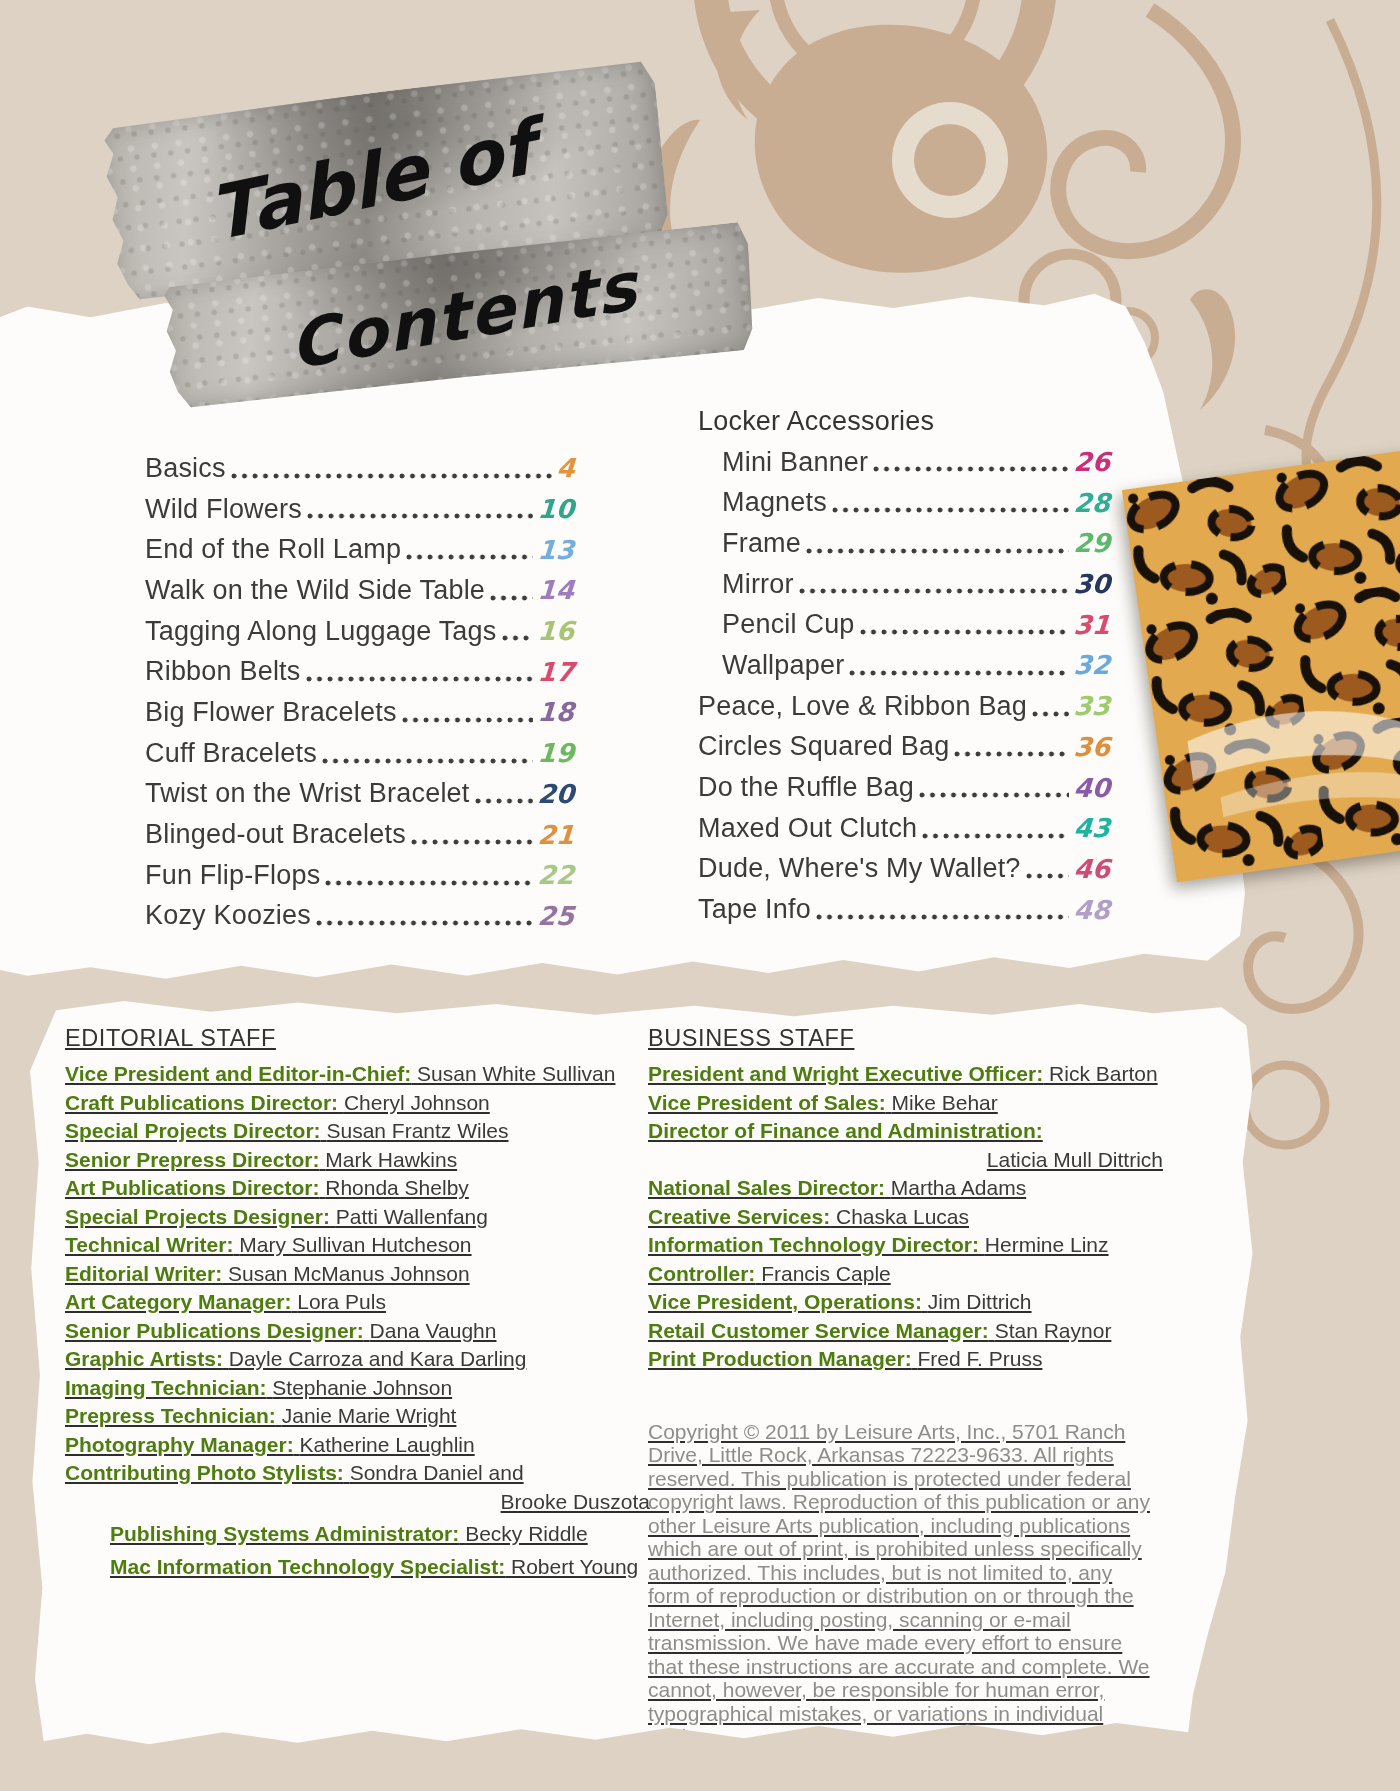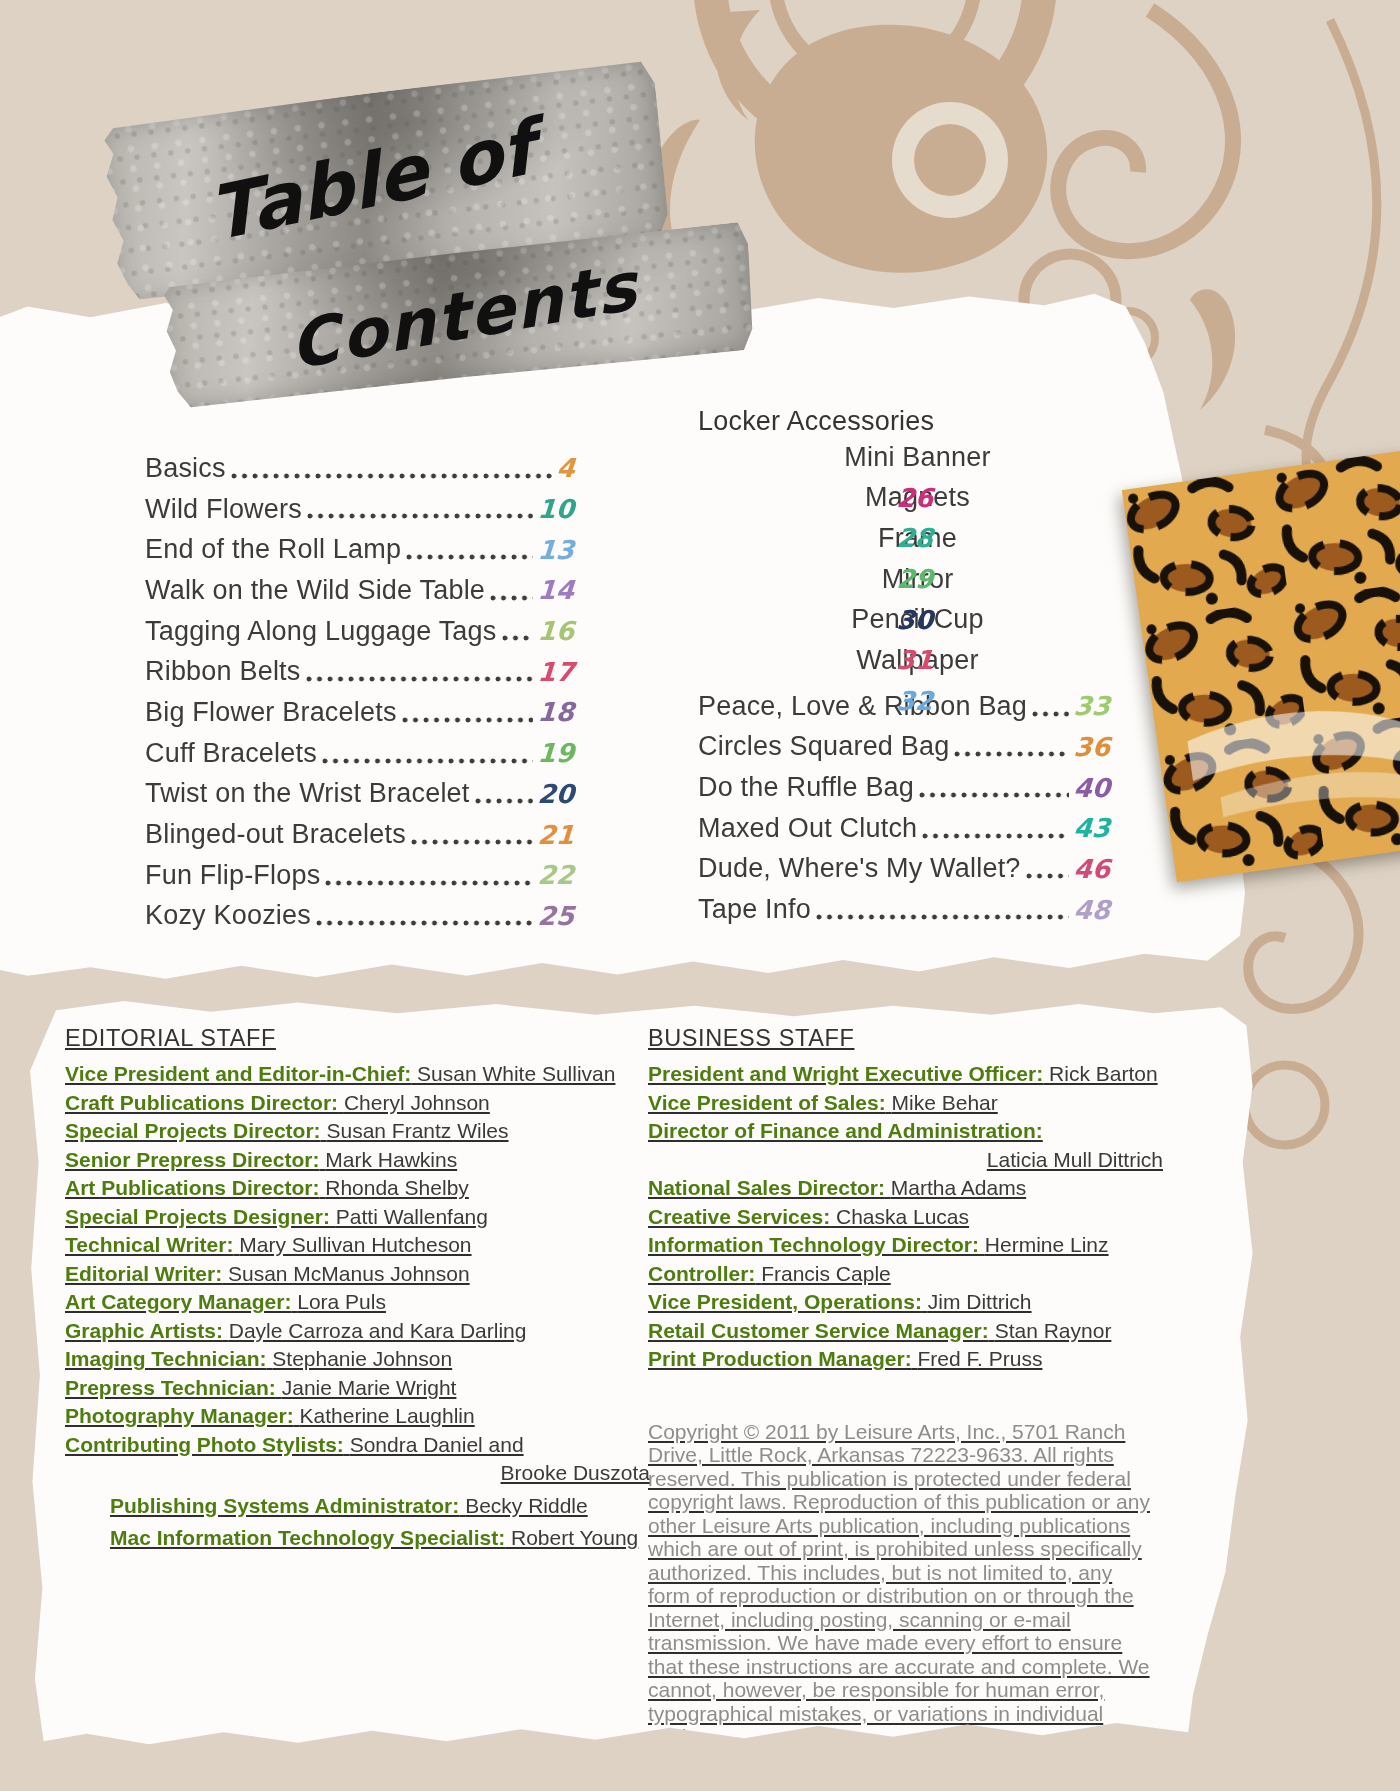--- a/index.html
+++ b/index.html
@@ -39,21 +39,21 @@
   
   .leopard{position:absolute;left:1148px;top:468px;width:290px;height:396px;z-index:3;
     transform:rotate(-8deg);filter:drop-shadow(-4px 6px 8px rgba(60,50,40,.45));}
 
   
   .toc-col{position:absolute;display:flex;flex-direction:column;}
   .toc-col-left{left:155px;top:170px;width:432px;}
   .toc-col-right{left:708px;top:123px;width:415px;}
   .toc-row{height:40.7px;display:flex;align-items:center;
     font-size:27px;color:#3b3b3b;letter-spacing:.2px;}
-  .toc-row.indent{padding-left:24px;flex-direction:column;}
+  .toc-row.indent{padding-left:24px;}
   .toc-label{white-space:nowrap;}
   .toc-header-row .toc-label{color:#333;}
   .toc-dots{flex:1;min-width:14px;align-self:flex-end;height:6px;margin:0 7px 10px 5px;
     background-image:radial-gradient(circle at 3px 3px,#3c3c3c 2.1px,rgba(0,0,0,0) 2.8px);
     background-size:10.5px 6px;background-repeat:repeat-x;}
   .toc-num{font-family:"DejaVu Sans",sans-serif;font-style:italic;font-weight:700;
     font-size:26px;transform:skewX(-7deg);white-space:nowrap;}
 
   
   .staff-col{position:absolute;color:#2e2e2e;text-decoration:underline;}
@@ -269,20 +269,21 @@
       <div class="staff-title">EDITORIAL STAFF</div>
       <div class="staff-entry"><span class="role">Vice President and Editor-in-Chief:</span> <span class="name">Susan White Sullivan</span></div>
       <div class="staff-entry"><span class="role">Craft Publications Director:</span> <span class="name">Cheryl Johnson</span></div>
       <div class="staff-entry"><span class="role">Special Projects Director:</span> <span class="name">Susan Frantz Wiles</span></div>
       <div class="staff-entry"><span class="role">Senior Prepress Director:</span> <span class="name">Mark Hawkins</span></div>
       <div class="staff-entry"><span class="role">Art Publications Director:</span> <span class="name">Rhonda Shelby</span></div>
       <div class="staff-entry"><span class="role">Special Projects Designer:</span> <span class="name">Patti Wallenfang</span></div>
       <div class="staff-entry"><span class="role">Technical Writer:</span> <span class="name">Mary Sullivan Hutcheson</span></div>
       <div class="staff-entry"><span class="role">Editorial Writer:</span> <span class="name">Susan McManus Johnson</span></div>
       <div class="staff-entry"><span class="role">Art Category Manager:</span> <span class="name">Lora Puls</span></div>
+      <div class="staff-entry"><span class="role">Senior Publications Designer:</span> <span class="name">Dana Vaughn</span></div>
       <div class="staff-entry"><span class="role">Graphic Artists:</span> <span class="name">Dayle Carroza and Kara Darling</span></div>
       <div class="staff-entry"><span class="role">Imaging Technician:</span> <span class="name">Stephanie Johnson</span></div>
       <div class="staff-entry"><span class="role">Prepress Technician:</span> <span class="name">Janie Marie Wright</span></div>
       <div class="staff-entry"><span class="role">Photography Manager:</span> <span class="name">Katherine Laughlin</span></div>
       <div class="staff-entry"><span class="role">Contributing Photo Stylists:</span> <span class="name">Sondra Daniel and</span><span class="name2">Brooke Duszota</span></div>
       <div class="staff-entry gap-above"><span class="role">Publishing Systems Administrator:</span> <span class="name">Becky Riddle</span></div>
       <div class="staff-entry gap-above"><span class="role">Mac Information Technology Specialist:</span> <span class="name">Robert Young</span></div>
     </div>
 
     <div class="staff-col staff-col-right">

